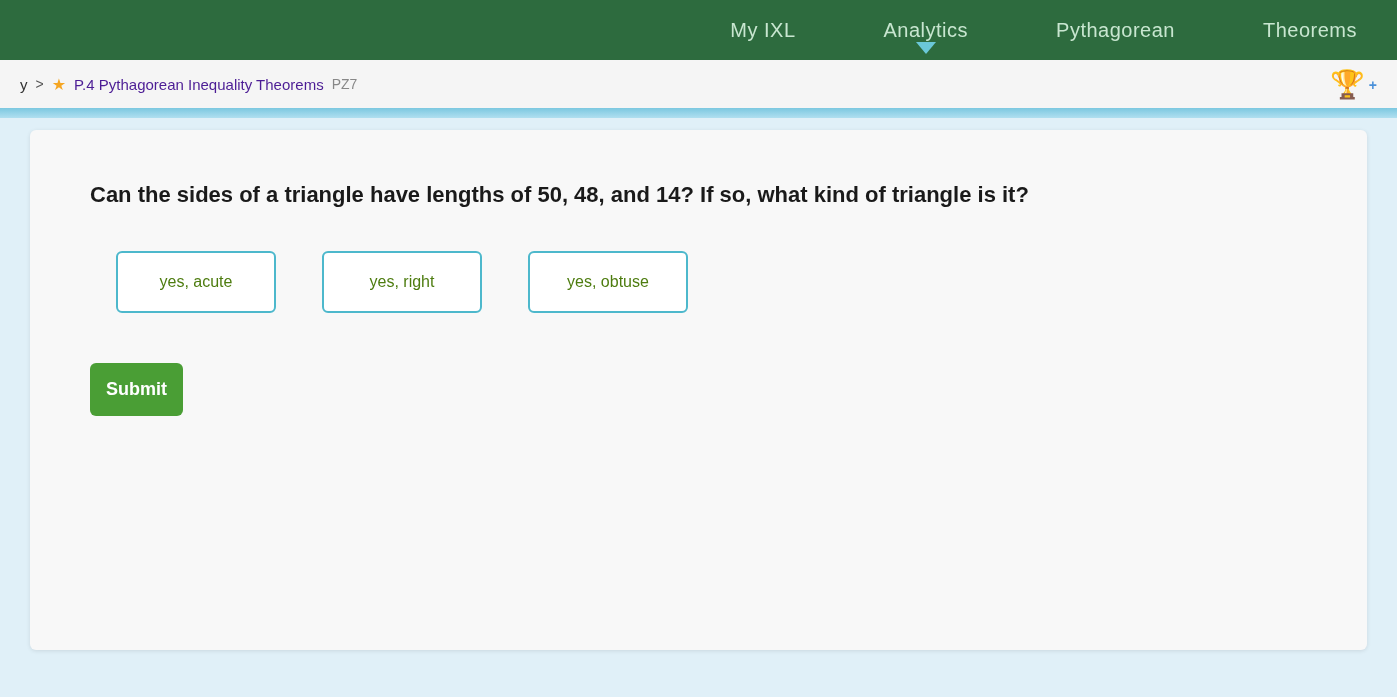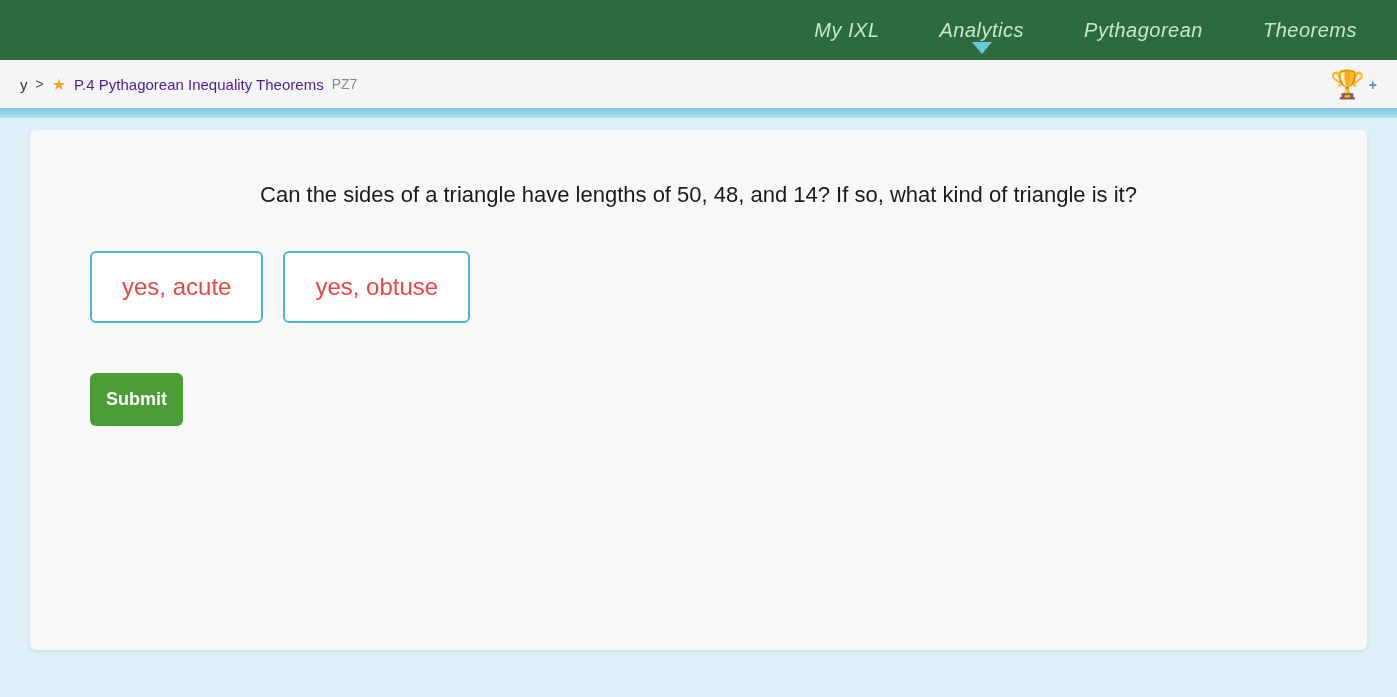--- a/index.html
+++ b/index.html
@@ -13,22 +13,21 @@
     }
 
     
     .top-nav {
       background: #2d6b3e;
       height: 60px;
       display: flex;
       align-items: center;
       justify-content: flex-end;
       padding: 0 40px;
-      gap: 60px;
-      font-style: italic;
+      gap: 88px;
     }
 
     .nav-item {
       color: #c8e6d0;
       font-size: 20px;
       font-weight: 500;
       cursor: pointer;
       letter-spacing: 0.5px;
     }
 
@@ -111,44 +110,44 @@
       padding: 50px 60px 40px 60px;
       box-shadow: 0 1px 4px rgba(0,0,0,0.1);
       min-height: 520px;
     }
 
     
     .question-text {
       font-size: 22px;
       color: #1a1a1a;
       margin-bottom: 40px;
-      font-weight: 400;
+      font-weight: 700;
       line-height: 1.4;
-      text-align: center;
     }
 
     
     .answer-options {
       display: flex;
       gap: 20px;
       margin-bottom: 50px;
       flex-wrap: wrap;
     }
 
     .answer-btn {
       border: 2px solid #4db8cc;
       background: #ffffff;
       border-radius: 6px;
       padding: 20px 30px;
-      font-size: 24px;
-      color: #ef4444;
+      font-size: 16px;
+      color: #4d7c0f;
       cursor: pointer;
       min-width: 160px;
       text-align: center;
       transition: background 0.15s;
+      margin-left: 26px;
     }
 
     
     .submit-btn {
       background: #4a9e35;
       color: #ffffff;
       border: none;
       border-radius: 6px;
       padding: 16px 16px;
       font-size: 18px;
@@ -205,17 +204,18 @@
     <span class="trophy-icon">🏆</span>
     <span class="trophy-plus">+</span>
   </div>
 </div>
 
 <div class="main-content">
   <p class="question-text">Can the sides of a triangle have lengths of 50, 48, and 14? If so, what kind of triangle is it?</p>
 
   <div class="answer-options">
     <button class="answer-btn">yes, acute</button>
+    <button class="answer-btn">yes, right</button>
     <button class="answer-btn">yes, obtuse</button>
   </div>
 
   <button class="submit-btn">Submit</button>
 </div>
 
 </body></html>

